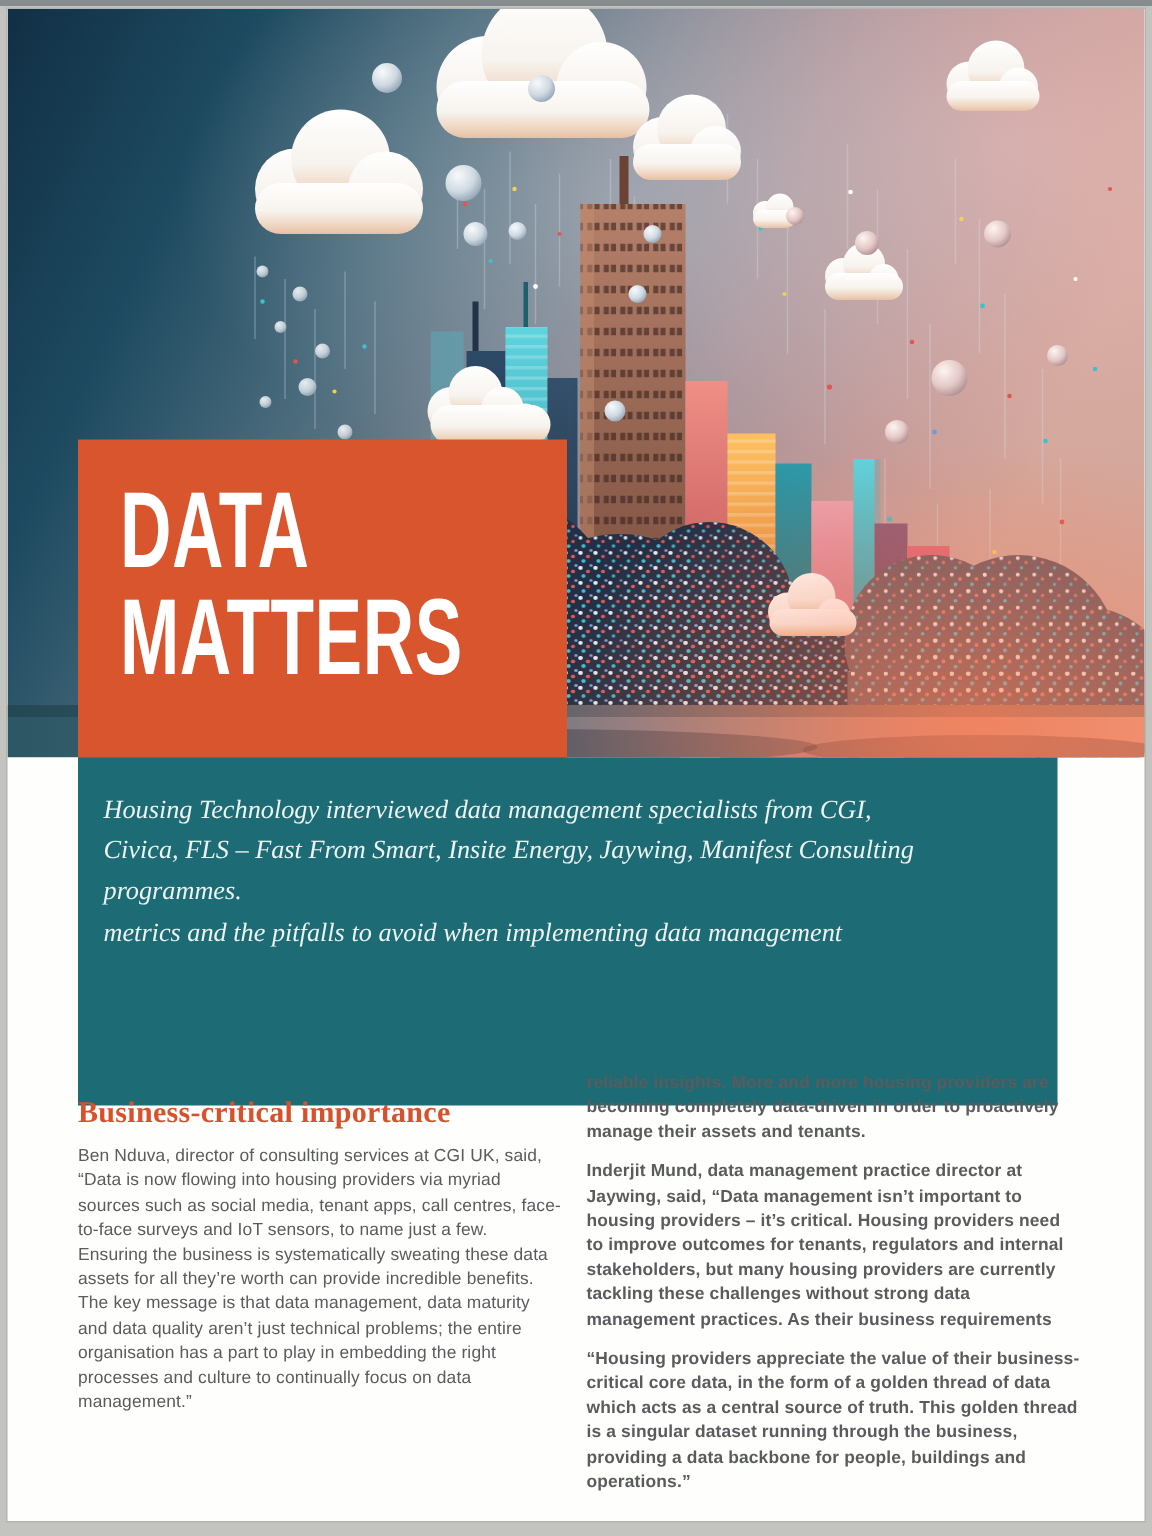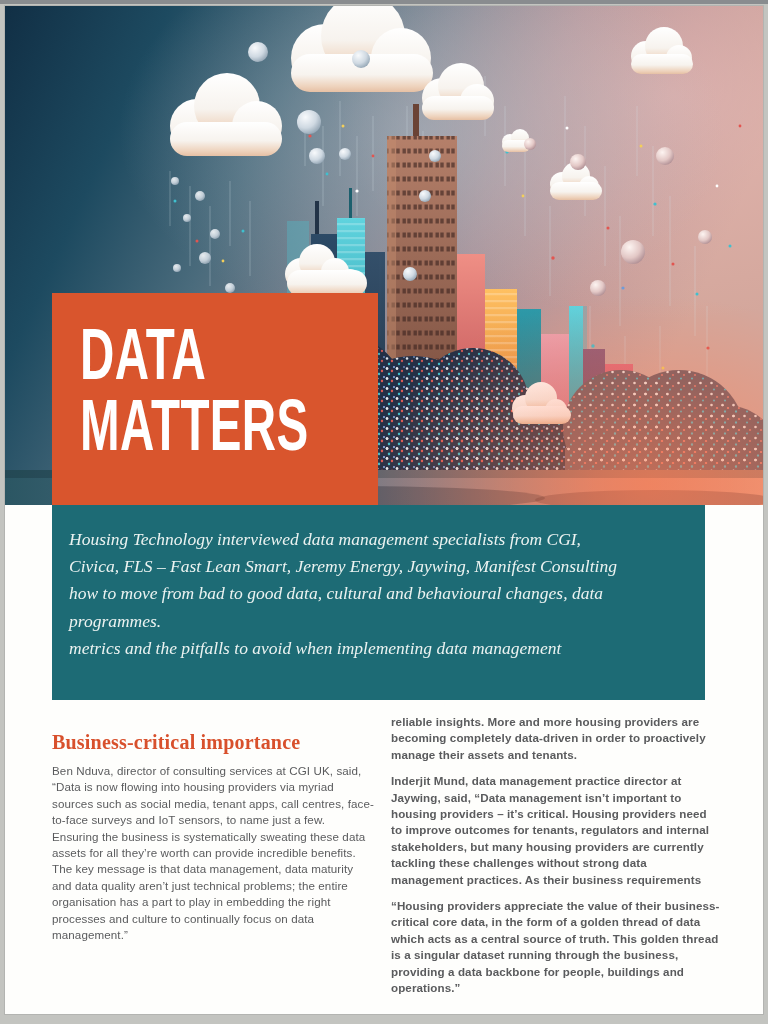--- a/index.html
+++ b/index.html
@@ -23,21 +23,21 @@
     background-color:var(--accent-orange,#d9552d);
     padding:26px 0 0 28px;box-sizing:border-box;
   }
   .title-line{
     font-family:"Liberation Sans",sans-serif;font-weight:800;
     font-size:72px;line-height:71px;color:#ffffff;
     transform:scaleX(0.66);transform-origin:left top;white-space:nowrap;
     letter-spacing:0.5px;
   }
   .intro-box{
-    position:absolute;left:47px;top:499px;width:653px;height:195px;
+    position:absolute;left:47px;top:499px;width:653px;height:232px;
     background:var(--panel-teal,#1d6b75);
     padding:21px 24px 0 17px;box-sizing:border-box;
   }
   .intro-line{
     font-family:"Liberation Serif",serif;font-style:italic;
     font-size:17.5px;line-height:27.2px;color:#ecf3f1;white-space:nowrap;
   }
   .article{
     position:absolute;left:47px;top:708px;width:668px;display:flex;gap:17px;
   }
@@ -396,22 +396,21 @@
     </svg>
   </div>
 
   <div class="title-box">
     <div class="title-line">DATA</div>
     <div class="title-line">MATTERS</div>
   </div>
 
   <div class="intro-box">
       <div class="intro-line">Housing Technology interviewed data management specialists from CGI,</div>
-      <div class="intro-line">Civica, FLS – Fast Lean Smart, Jeremy Energy, Jaywing, Manifest Consulting</div>
-      <div class="intro-line">how to move from bad to good data, cultural and behavioural changes, data</div>
+      <div class="intro-line">Civica, FLS – Fast From Smart, Insite Energy, Jaywing, Manifest Consulting</div>
       <div class="intro-line">programmes.</div>
       <div class="intro-line">metrics and the pitfalls to avoid when implementing data management</div>
     </div>
 
   <div class="article">
     <div class="col-left">
       <h2 class="section-heading">Business-critical importance</h2>
       <div>
           <p>Ben Nduva, director of consulting services at CGI UK, said, “Data is now flowing into housing providers via myriad sources such as social media, tenant apps, call centres, face-to-face surveys and IoT sensors, to name just a few. Ensuring the business is systematically sweating these data assets for all they’re worth can provide incredible benefits. The key message is that data management, data maturity and data quality aren’t just technical problems; the entire organisation has a part to play in embedding the right processes and culture to continually focus on data management.”</p>
         </div>

